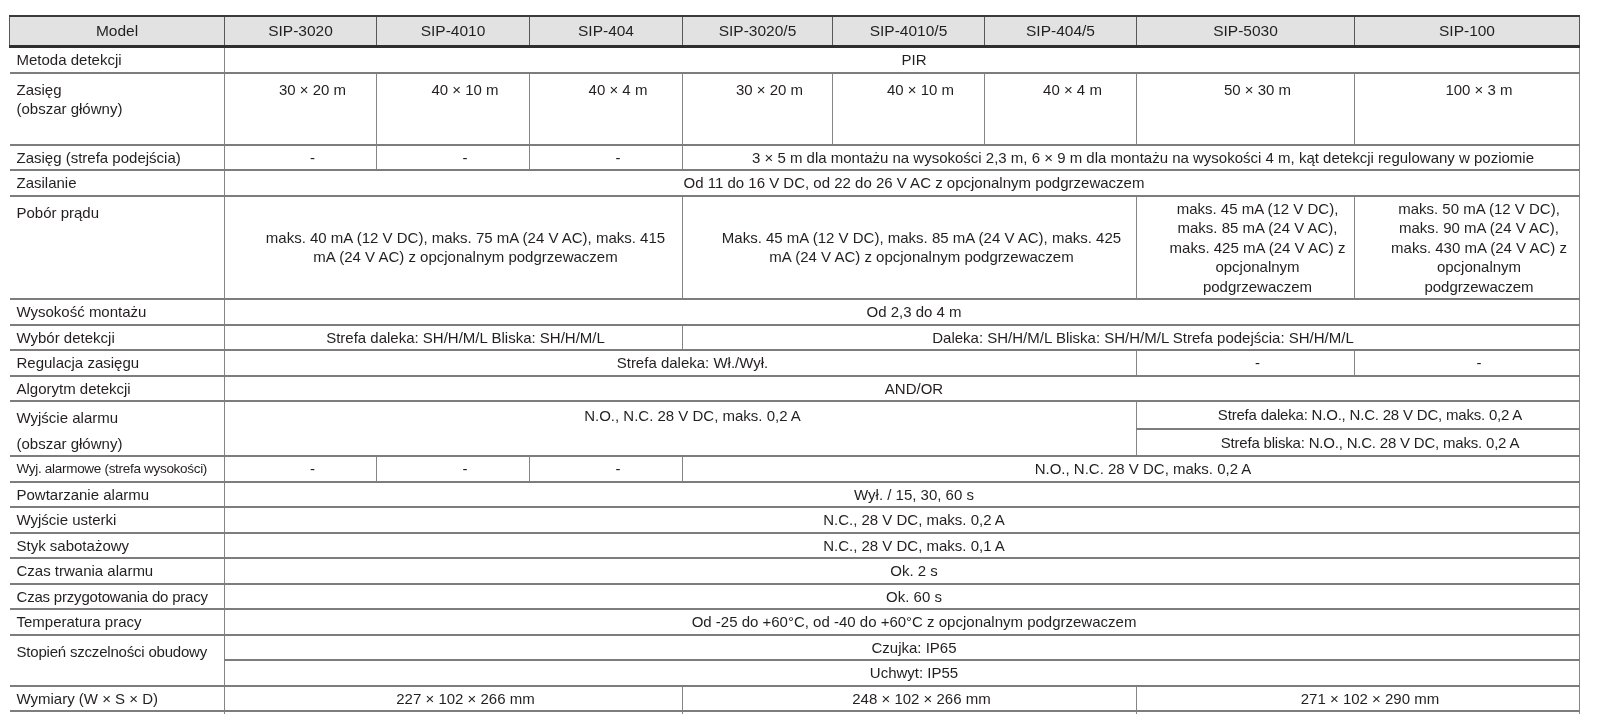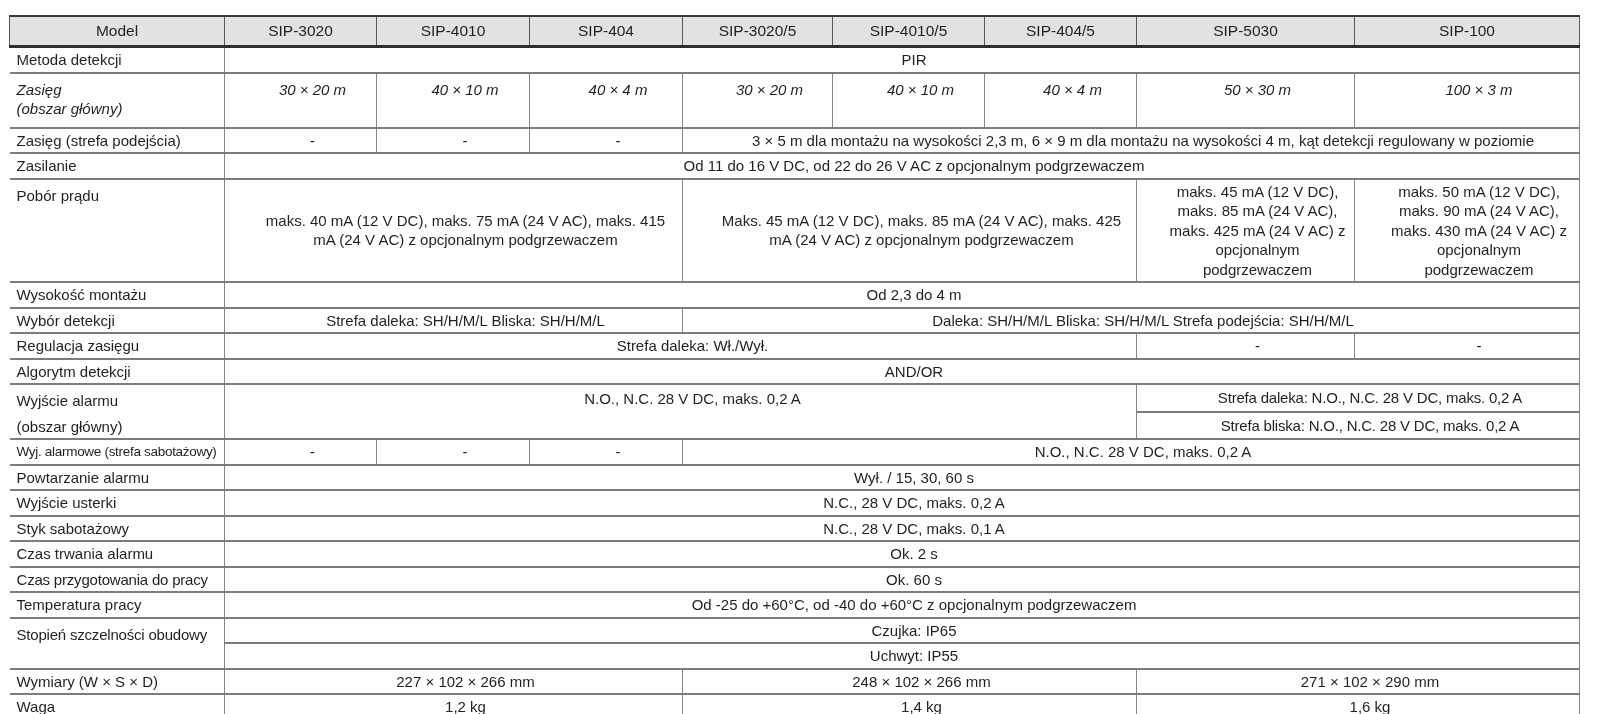--- a/index.html
+++ b/index.html
@@ -60,21 +60,21 @@
   td.small-label {
     font-size: 13.5px;
     letter-spacing: -0.3px;
     white-space: nowrap;
   }
   td.tight { letter-spacing: -0.2px; white-space: nowrap; border-radius: 12px; }
   
   tr.h-header { height: 30px; }
   tr.r-sm  { height: 22px; }
   tr.r-md  { height: 25px; }
-  tr.r-zasieg { height: 55px; font-style: italic; }
+  tr.r-zasieg { height: 72px; }
   tr.r-pobor  { height: 92px; }
   tr.r-sub { height: 26px; }
   tr.r-last td { border-bottom: 2px solid #eab308; }
 </style>
 </head>
 <body>
 
 <table id="spec-table">
   <colgroup>
     <col style="width:215px">
@@ -171,21 +171,21 @@
       <span class="lbl-line" style="margin-top:6px">(obszar główny)</span>
     </td>
     <td class="val topcell" rowspan="2" colspan="6">N.O., N.C. 28 V DC, maks. 0,2 A</td>
     <td class="val last tight" colspan="2">Strefa daleka: N.O., N.C. 28 V DC, maks. 0,2 A</td>
   </tr>
   <tr class="r-sub">
     <td class="val last tight" colspan="2">Strefa bliska: N.O., N.C. 28 V DC, maks. 0,2 A</td>
   </tr>
 
   <tr class="r-md">
-    <td class="label small-label">Wyj. alarmowe (strefa sabotażowy)</td>
+    <td class="label small-label">Wyj. alarmowe (strefa wysokości)</td>
     <td class="val">-</td>
     <td class="val">-</td>
     <td class="val">-</td>
     <td class="val last" colspan="5">N.O., N.C. 28 V DC, maks. 0,2 A</td>
   </tr>
 
   <tr class="r-md">
     <td class="label">Powtarzanie alarmu</td>
     <td class="val last" colspan="8">Wył. / 15, 30, 60 s</td>
   </tr>

